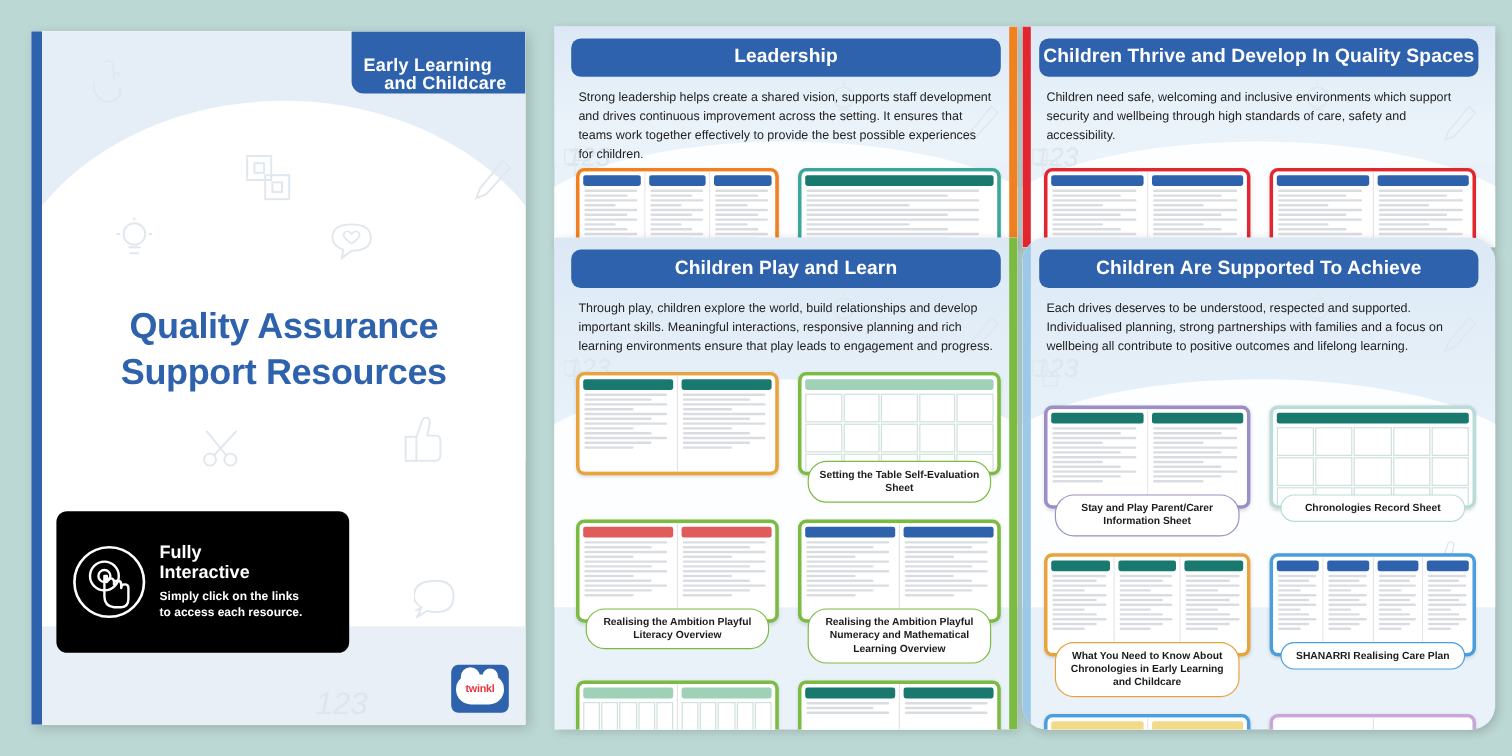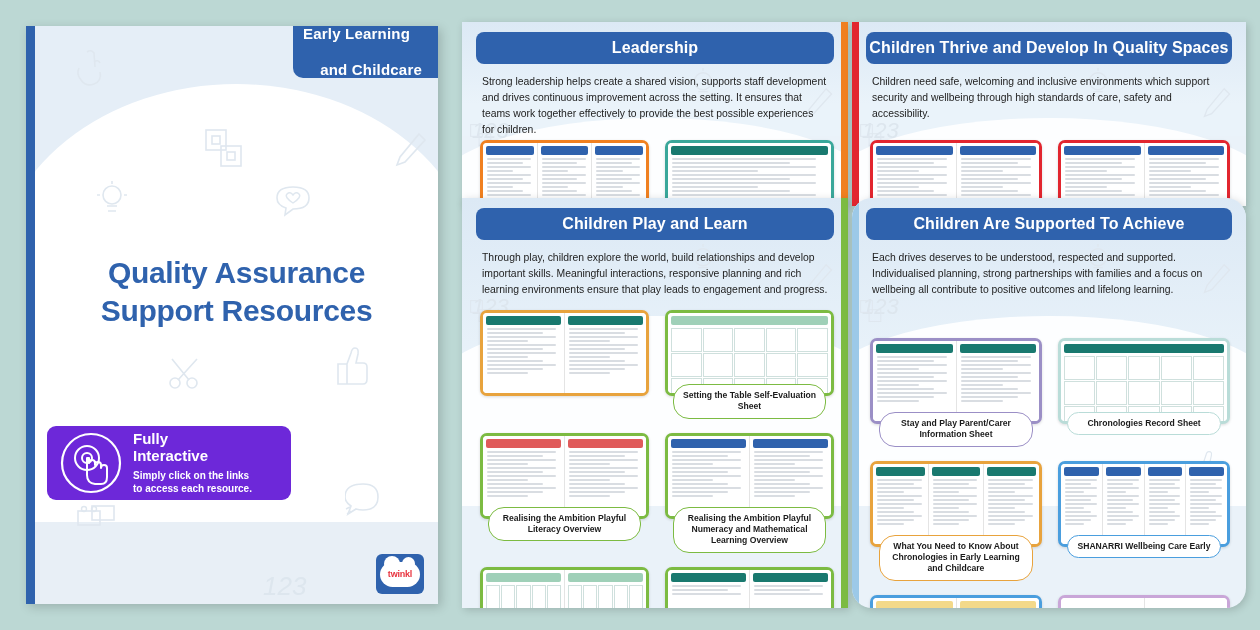--- a/index.html
+++ b/index.html
@@ -36,37 +36,37 @@
   .cover-footband {
     position: absolute; left: 0; bottom: 0; width: 100%; height: 82px;
     background: #e8eff6;
   }
   .logo-badge {
     position: absolute; right: 0px; top: 0px;
     width: 145px; height: 52px;
     background: #2f62ad;
     border-radius: 0 0 0 10px;
     color: #fff;
-    display: flex; flex-direction: column; justify-content: space-between;
+    display: flex; flex-direction: column; justify-content: flex-end;
     padding: 0 12px 0 10px;
   }
   .logo-l1 { font-size: 15px; font-weight: 700; letter-spacing: .2px; line-height: 1.05; }
   .logo-l2 { font-size: 15px; font-weight: 700; letter-spacing: .2px; line-height: 1.05; text-align: right; padding-right: 4px; }
 
   .cover-title {
     position: absolute; left: 0; right: 0; top: 228px;
     text-align: center;
     color: #2f62ad;
     font-size: 30px; font-weight: 700; line-height: 1.28;
     letter-spacing: -.3px;
   }
   .interactive-badge {
     position: absolute; left: 12px; top: 400px;
-    width: 244px; height: 74px;
-    background: #6d28d9; border-radius: 9px;
+    width: 244px; height: 118px;
+    background: #000000; border-radius: 9px;
     display: flex; align-items: center; gap: 10px;
     padding: 0 12px;
     color: #fff;
   }
   .tap-icon { flex: 0 0 auto; }
   .ib-text { line-height: 1.12; }
   .ib-h1 { font-size: 15px; font-weight: 700; }
   .ib-h2 { font-size: 15px; font-weight: 700; }
   .ib-sub { font-size: 10px; font-weight: 700; margin-top: 4px; line-height: 1.3; }
 
@@ -805,21 +805,21 @@
                   <div class="ln l"></div>
                   <div class="ln m"></div>
                   <div class="ln l"></div>
                   <div class="ln s"></div>
                   <div class="ln m"></div>
                   <div class="ln l"></div>
                   <div class="ln m"></div>
                   <div class="ln s"></div>
                 </div>
               </div>
-              <div class="label" style="border-color:#4a9ede">SHANARRI Wellbeing Care Early</div>
+              <div class="label" style="border-color:#4a9ede">SHANARRI Realising Care Plan</div>
             </div>
           </div>
           <div class="row" style="margin-bottom:14px">
             <div class="cell">
               <div class="thumb" style="border-color:#4a9ede">
                 <div class="pg">
                   <div class="pg-band" style="background:#f3d98a"></div>
                 </div>
                 <div class="pg">
                   <div class="pg-band" style="background:#f3d98a"></div>

